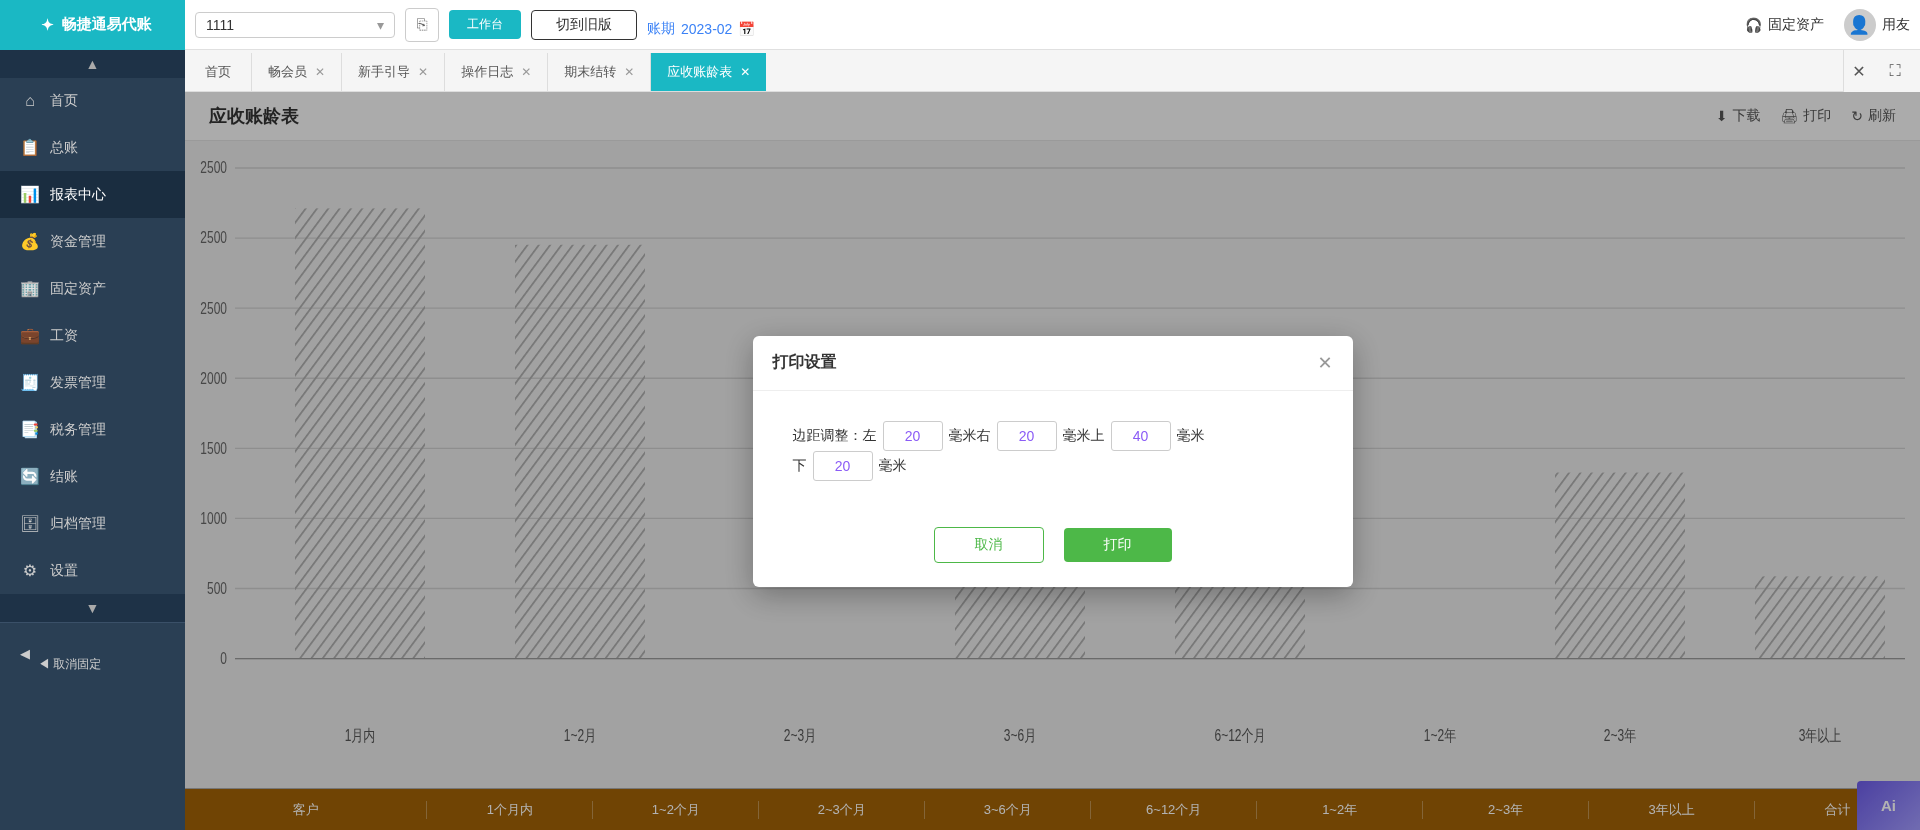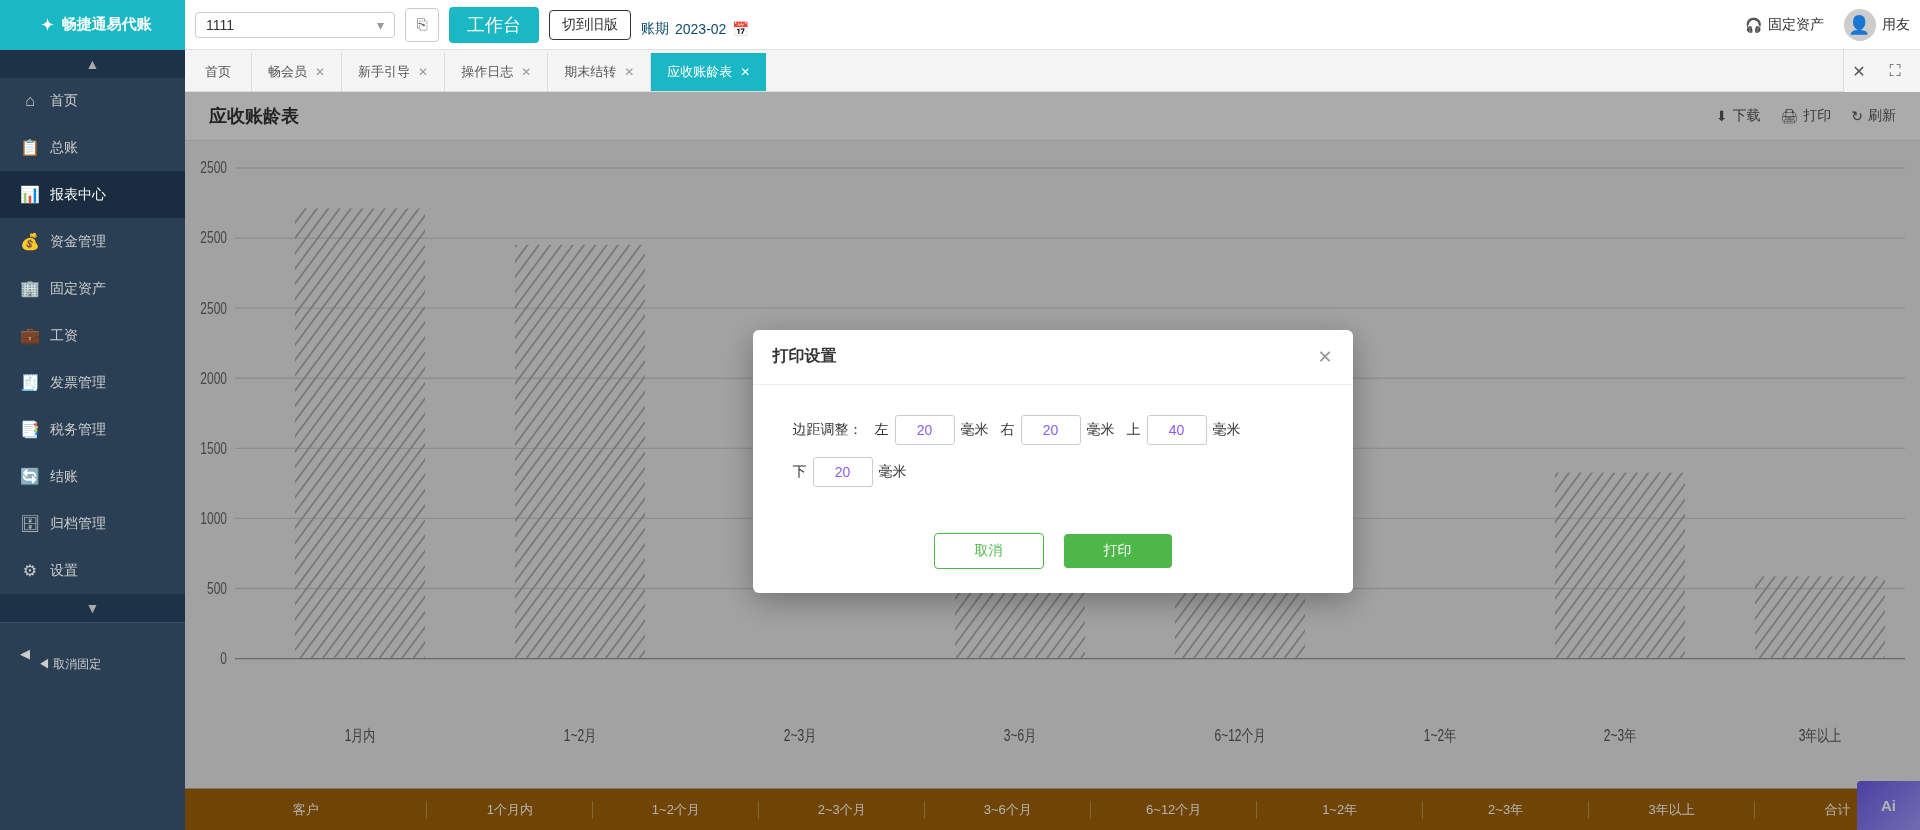--- a/index.html
+++ b/index.html
@@ -51,37 +51,37 @@
       cursor: pointer;
       color: #666;
       background: #fff;
     }
     .workbench-btn {
       background: #1ab8c4;
       color: white;
       border: none;
       border-radius: 4px;
       padding: 6px 18px;
-      font-size: 18px;
+      font-size: 12px;
       cursor: pointer;
     }
     .switch-btn {
       border: 1px solid #333;
       border-radius: 4px;
-      padding: 5px 12px;
+      padding: 5px 24px;
       font-size: 14px;
       cursor: pointer;
       background: #fff;
       color: #333;
     }
     .period-area {
       display: flex;
       align-items: center;
       gap: 6px;
-      color: #0c4a6e;
+      color: #3b82f6;
       margin-top: 8px;
     }
     .header-right {
       margin-left: auto;
       display: flex;
       align-items: center;
       gap: 20px;
     }
     .consult-btn {
       display: flex;
@@ -321,21 +321,20 @@
       justify-content: space-between;
     }
     .modal-title { font-size: 16px; font-weight: bold; color: #333; }
     .modal-close { cursor: pointer; color: #999; font-size: 18px; }
     .modal-body {
       padding: 30px 40px;
     }
     .margin-row {
       display: flex;
       align-items: center;
-      gap: 12px;
       flex-wrap: wrap;
     }
     .margin-label { color: #333; font-size: 14px; flex-shrink: 0; }
     .margin-field-group {
       display: flex;
       align-items: center;
       gap: 6px;
     }
     .margin-dir-label { color: #333; font-size: 14px; }
     .margin-input {

